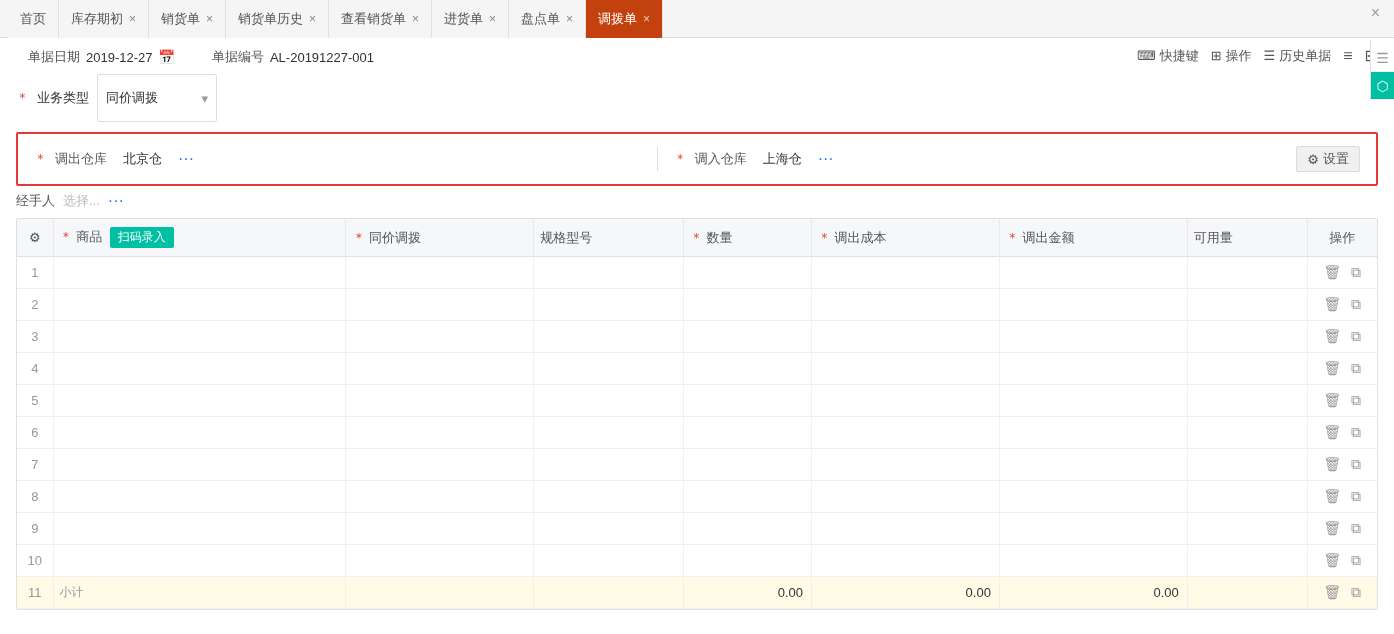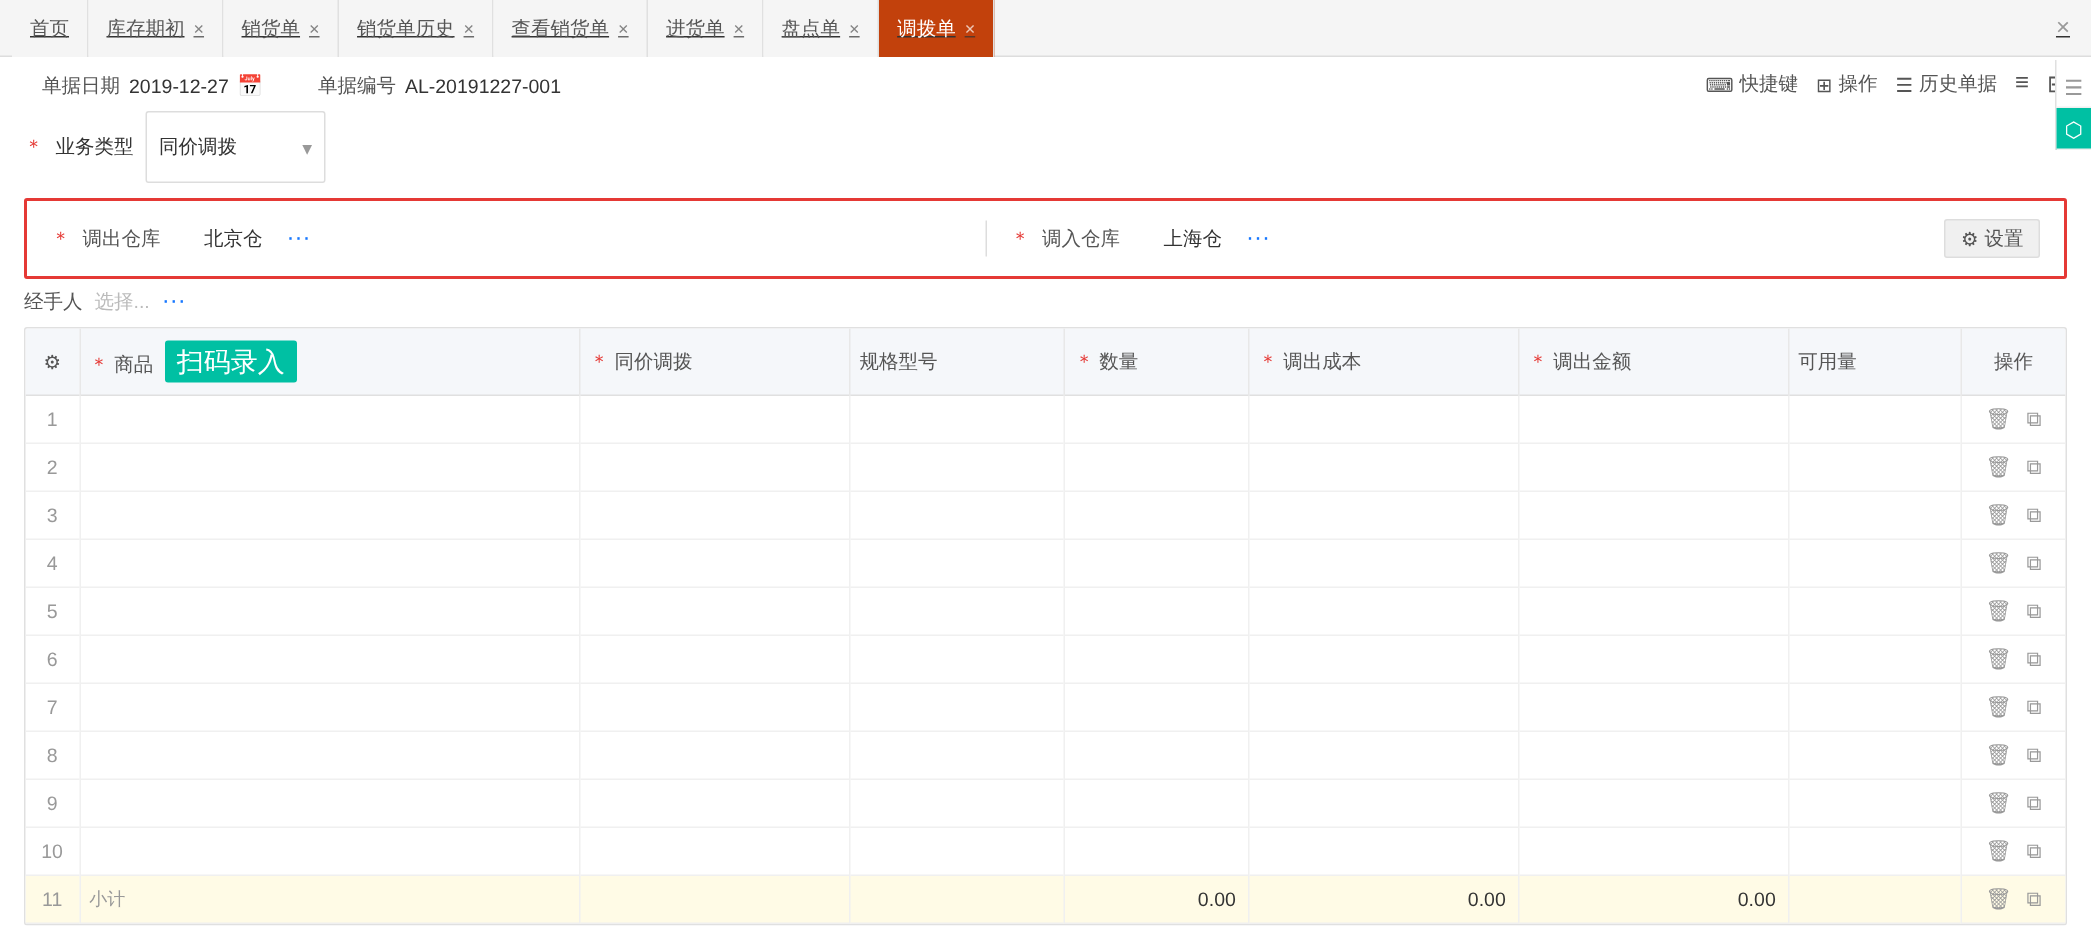--- a/index.html
+++ b/index.html
@@ -1,26 +1,24 @@
 <!DOCTYPE html>
 <html><head>
   <meta charset="utf-8">
   <style>
     * { box-sizing: border-box; margin: 0; padding: 0; }
     body { font-family: 'Microsoft YaHei', Arial, sans-serif; font-size: 13px; color: #333; background: #fff; overflow: hidden; }
 
     
     .tab-bar {
       display: flex;
-      align-items: center;
       height: 38px;
       background: #f5f5f5;
       border-bottom: 1px solid #ddd;
       padding-left: 8px;
-      text-decoration: underline;
     }
     .tab {
       display: flex;
       align-items: center;
       height: 38px;
       padding: 0 12px;
       font-size: 13px;
       color: #555;
       cursor: pointer;
       border-right: 1px solid #e0e0e0;
@@ -99,21 +97,21 @@
       gap: 0;
     }
     .warehouse-field {
       display: flex;
       align-items: center;
       gap: 8px;
       flex: 1;
     }
     .warehouse-field .req { color: #e53935; font-size: 13px; }
     .warehouse-field label { color: #555; }
-    .warehouse-field .val { color: #333; margin-left: 21px; }
+    .warehouse-field .val { color: #333; margin-left: 8px; }
     .warehouse-field .dots { color: #1677ff; font-size: 16px; cursor: pointer; margin-left: 8px; }
     .warehouse-divider { width: 1px; background: #ddd; height: 24px; margin: 0 16px; }
     .gear-btn {
       display: flex;
       align-items: center;
       gap: 4px;
       background: #f0f0f0;
       border: 1px solid #ddd;
       padding: 3px 10px;
       border-radius: 2px;
@@ -190,21 +188,21 @@
       margin: 0 3px;
     }
 
     .scan-btn {
       background: #00c0a3;
       color: #fff;
       border: none;
       padding: 2px 8px;
       border-radius: 2px;
       cursor: pointer;
-      font-size: 18px;
+      font-size: 12px;
       margin-left: 4px;
     }
 
     .th-gear {
       text-align: center;
       width: 36px;
     }
 
     
     .side-panel {

